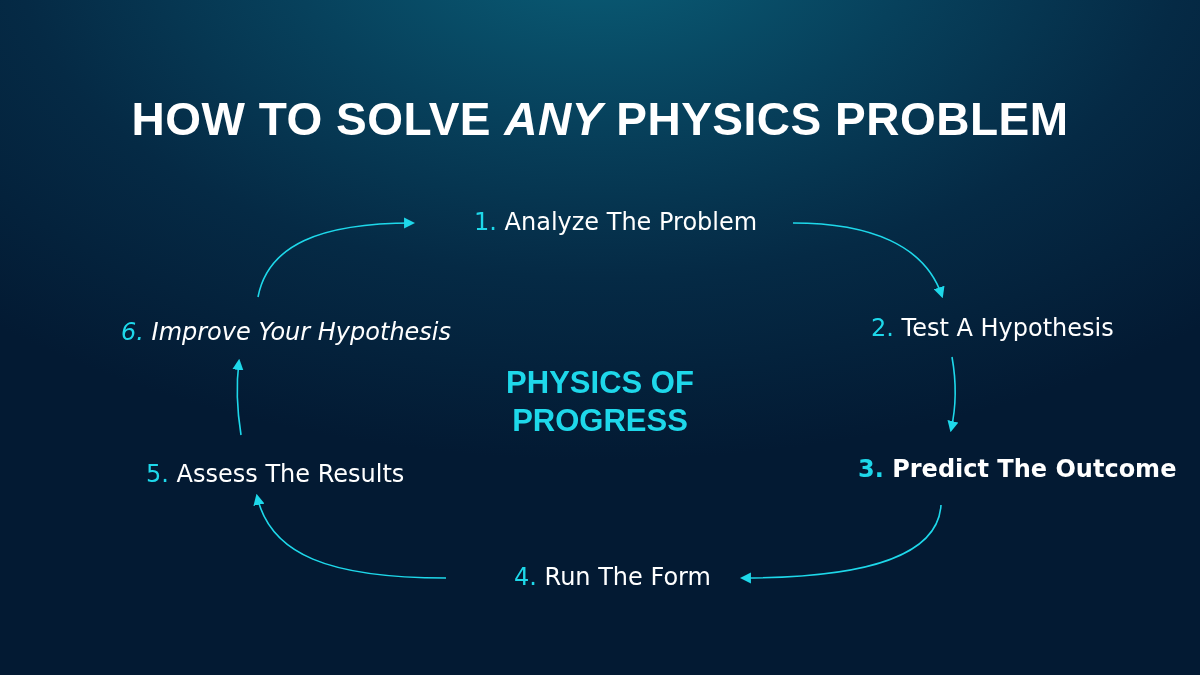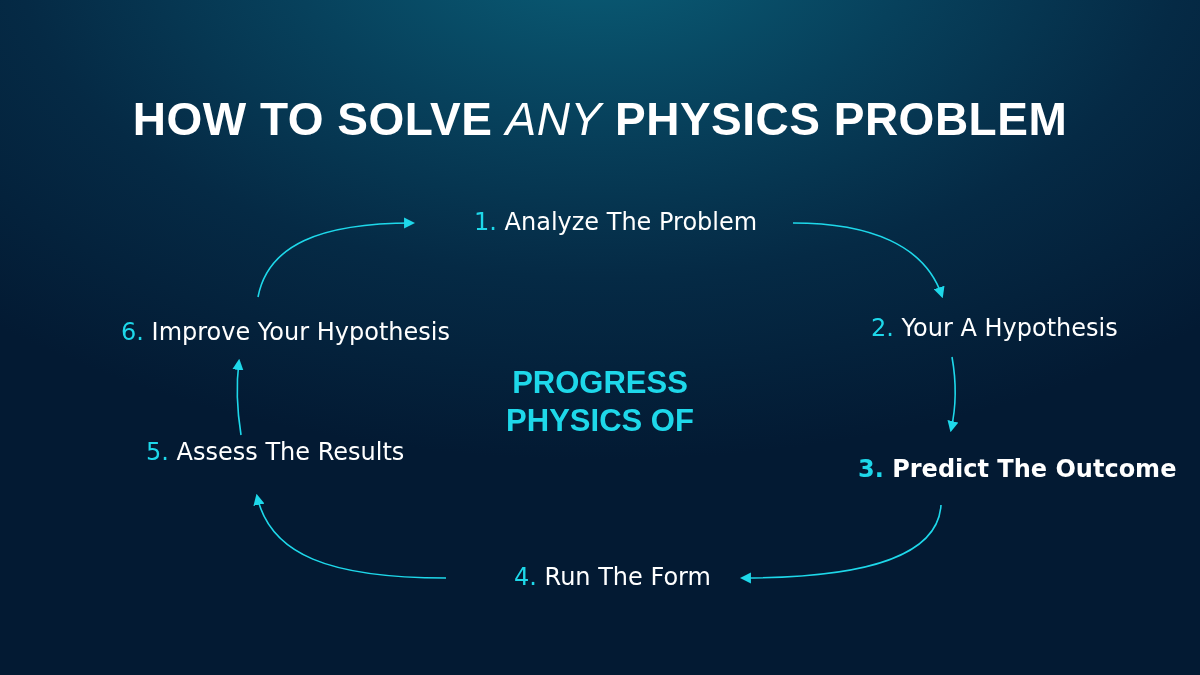--- a/index.html
+++ b/index.html
@@ -6,21 +6,21 @@
   body {
     width:1200px; height:675px; overflow:hidden; position:relative;
     background: radial-gradient(ellipse 900px 520px at 600px -60px, #0a5f78 0%, #07415c 35%, #052a45 65%, #031a33 100%);
     font-family: "Liberation Sans", sans-serif;
   }
   .title {
     position:absolute; left:0; right:0; top:92px; text-align:center;
     color:#ffffff; font-family:"Liberation Sans", sans-serif; font-weight:700;
     font-size:46px; letter-spacing:0.5px;
   }
-  .title .em { font-weight:400; font-style:italic; }
+  .title .em { font-weight:700; font-style:italic; }
   .step {
     position:absolute; color:#ffffff; font-family:"DejaVu Sans", sans-serif;
     font-size:24px; white-space:nowrap; line-height:24px;
   }
   .step .num { color:#1ed8ea; }
   .center {
     position:absolute; left:450px; width:300px; top:364px; text-align:center;
     color:#1ed8ea; font-family:"Liberation Sans", sans-serif; font-weight:700;
     font-size:31px; line-height:38px;
   }
@@ -33,46 +33,46 @@
   <span>HOW TO SOLVE </span><span class="em">ANY</span><span> PHYSICS PROBLEM</span>
 </div>
 
 <div class="step" style="left:474px; top:210px;">
   <span class="num">1.</span>
   <span>Analyze The Problem</span>
 </div>
 
 <div class="step" style="left:871px; top:316px;">
   <span class="num">2.</span>
-  <span>Your A Hypothesis</span>
+  <span>Test A Hypothesis</span>
 </div>
 
 <div class="step" style="left:858px; top:457px;font-weight:bold;">
   <span class="num">3.</span>
   <span>Predict The Outcome</span>
 </div>
 
 <div class="step" style="left:514px; top:565px;">
   <span class="num">4.</span>
   <span>Run The Form</span>
 </div>
 
-<div class="step" style="left:146px; top:440px;text-align:center;">
+<div class="step" style="left:146px; top:462px;text-align:center;">
   <span class="num">5.</span>
   <span>Assess The Results</span>
 </div>
 
-<div class="step" style="left:121px; top:320px;">
+<div class="step" style="left:121px; top:320px;font-style:italic;">
   <span class="num">6.</span>
   <span>Improve Your Hypothesis</span>
 </div>
 
 <div class="center">
+  <div>PHYSICS OF</div>
   <div>PROGRESS</div>
-  <div>PHYSICS OF</div>
 </div>
 
 <svg class="arrows" width="1200" height="675" viewBox="0 0 1200 675">
   <defs>
     <marker id="ah" viewBox="0 0 10 10" refX="8" refY="5" markerWidth="7" markerHeight="7" orient="auto-start-reverse">
       <path d="M0,0 L10,5 L0,10 z" fill="#1ed8ea"></path>
     </marker>
   </defs>
   <g fill="none" stroke="#1ed8ea" stroke-width="1.6">
     <path d="M793,223 C870,223 925,245 942,296" marker-end="url(#ah)"></path>

